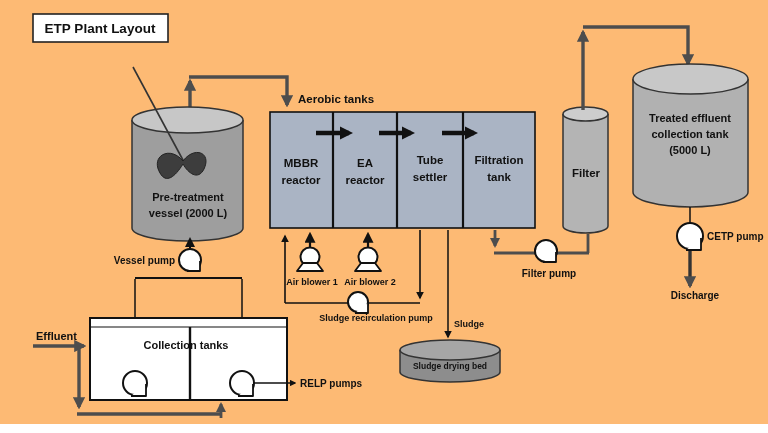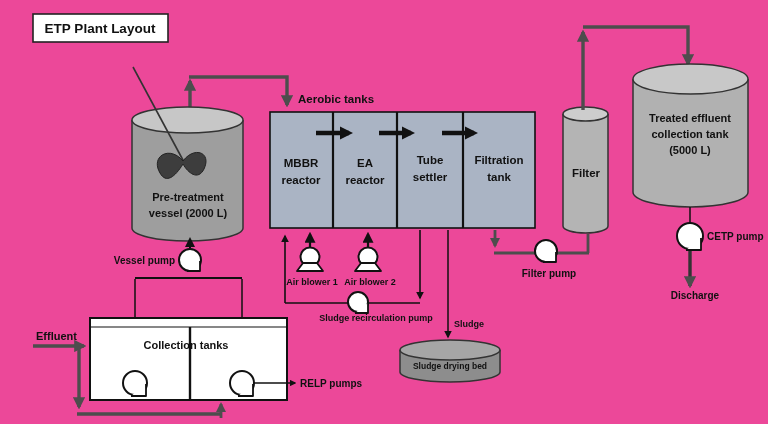--- a/index.html
+++ b/index.html
@@ -1,16 +1,16 @@
 <!DOCTYPE html>
 <html><head>
 <meta charset="utf-8">
 <style>
   html,body{margin:0;padding:0;background:#ffffff;}
-  .canvas{position:relative;width:768px;height:424px;background:#ec4899;overflow:hidden;}
+  .canvas{position:relative;width:768px;height:424px;background:#fdba74;overflow:hidden;}
   svg{display:block;}
   .lb{font-family:"Liberation Sans",sans-serif;font-weight:700;fill:#111111;}
   .pipe{stroke:#4d4d4d;fill:none;}
   .thin{stroke:#111111;fill:none;}
   .cyl-stroke{stroke:#333333;stroke-width:1.5;}
   .pumpbody{fill:#ffffff;stroke:#111111;stroke-width:2;}
   .pumptail{fill:#ffffff;stroke:#111111;stroke-width:1.8;stroke-linejoin:round;}
 </style>
 </head>
 <body>

